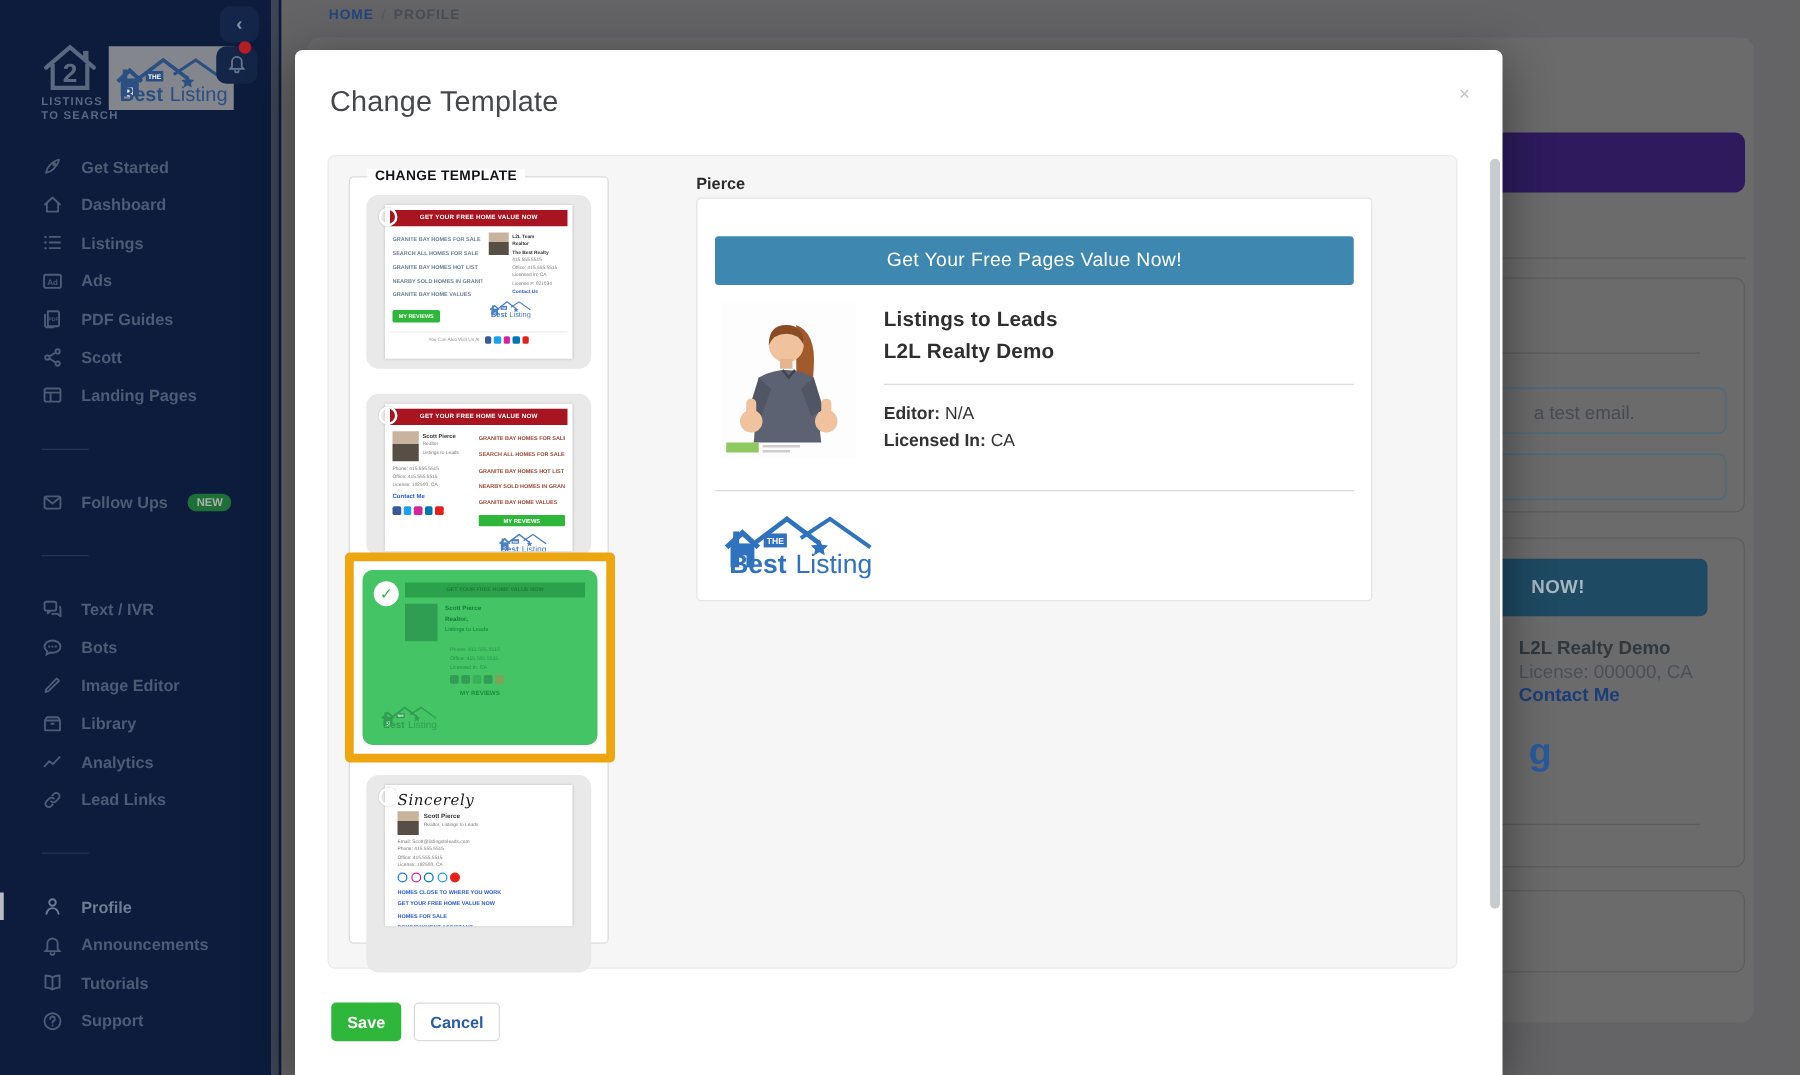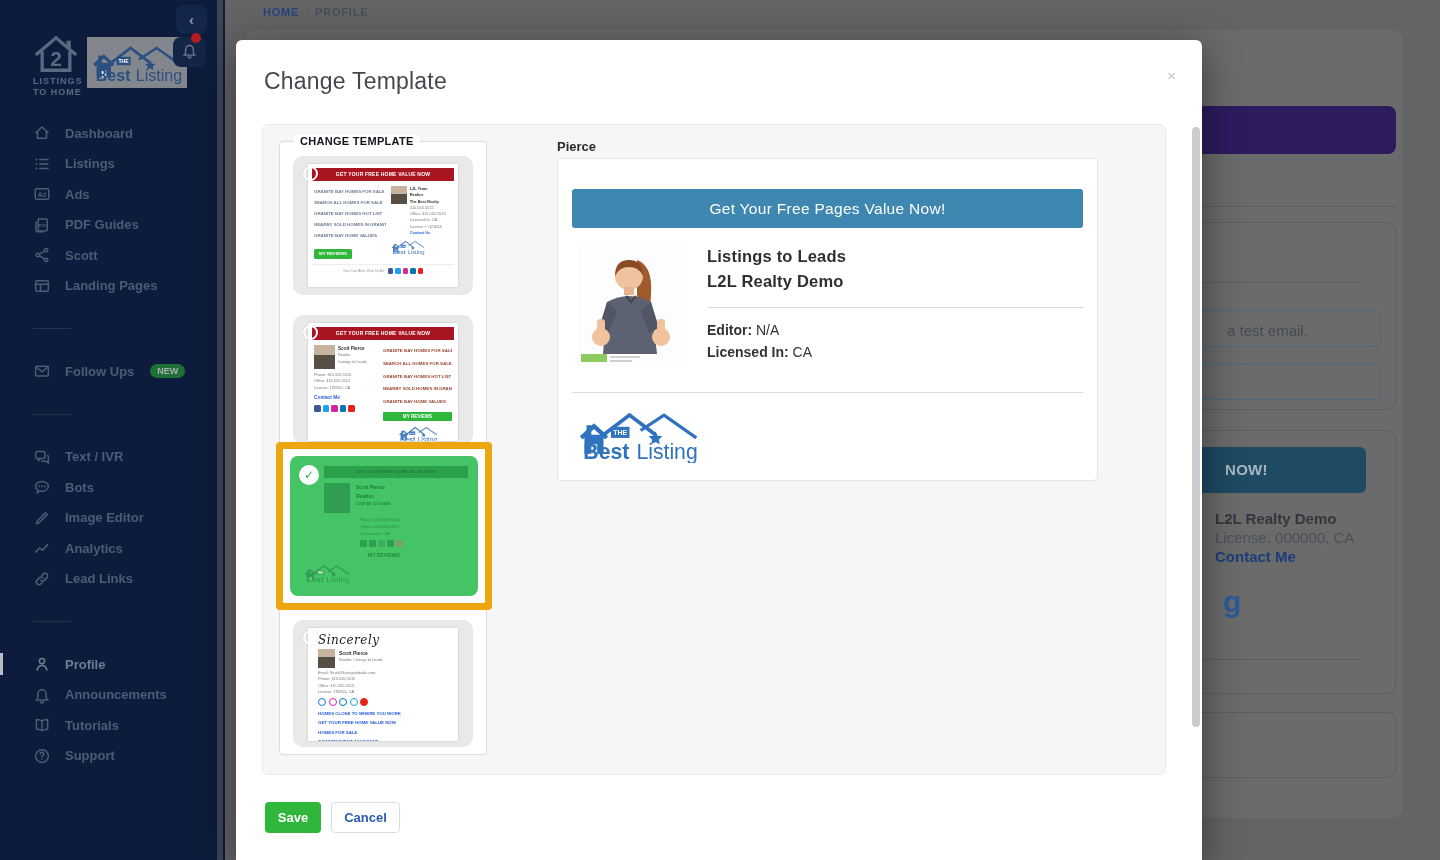--- a/index.html
+++ b/index.html
@@ -195,39 +195,46 @@
 
 <aside class="sidebar">
   <button class="collapse-btn">‹</button>
 
   <div class="logo-row">
     <svg class="l2l-logo">
         <use href="#l2l-logo"></use>
       </svg>
     <div class="brand-txt">
       <div>LISTINGS</div>
-      <div>TO HOME</div>
+      <div>TO SEARCH</div>
     </div>
     <div class="bl-img">
       <svg>
           <use href="#bl-logo"></use>
         </svg>
     </div>
     <button class="bell-btn">
       <svg viewBox="0 0 24 24" fill="none" stroke="currentColor" stroke-width="2" stroke-linecap="round">
         <path d="M6.5 16v-5.5a5.5 5.5 0 1111 0V16l2 2.5h-15z"></path>
           <path d="M10 20.5a2 2 0 004 0"></path>
       </svg>
       <span class="bell-dot"></span>
     </button>
   </div>
 
   <nav class="sb-nav">
     <div class="sb-item">
       <svg viewBox="0 0 24 24" fill="none" stroke="currentColor" stroke-width="2" stroke-linecap="round" stroke-linejoin="round">
+          <path d="M5 19c.5-3 2-6 4-8 3-3 7-5.5 10-6-.5 3-3 7-6 10-2 2-5 3.5-8 4z"></path>
+          <circle cx="14" cy="10" r="1.2"></circle>
+        </svg>
+      <span>Get Started</span>
+    </div>
+    <div class="sb-item">
+      <svg viewBox="0 0 24 24" fill="none" stroke="currentColor" stroke-width="2" stroke-linecap="round" stroke-linejoin="round">
           <path d="M4 11.5 12 4l8 7.5"></path>
           <path d="M6 10v9h12v-9"></path>
         </svg>
       <span>Dashboard</span>
     </div>
     <div class="sb-item">
       <svg viewBox="0 0 24 24" fill="none" stroke="currentColor" stroke-width="2" stroke-linecap="round">
           <path d="M9 6h11M9 12h11M9 18h11"></path>
           <path d="M4.5 6h.01M4.5 12h.01M4.5 18h.01" stroke-width="2.6"></path>
         </svg>
@@ -291,20 +298,28 @@
           <path d="M12 4.5c-4.7 0-8.5 2.9-8.5 6.5 0 2 1.2 3.8 3 5l-.8 3.5 3.6-2.2c.9.2 1.8.3 2.7.3 4.7 0 8.5-2.9 8.5-6.5S16.7 4.5 12 4.5z"></path>
           <path d="M8.5 11h.01M12 11h.01M15.5 11h.01" stroke-width="2.4"></path>
         </svg>
       <span>Bots</span>
     </div>
     <div class="sb-item">
       <svg viewBox="0 0 24 24" fill="none" stroke="currentColor" stroke-width="2" stroke-linejoin="round">
           <path d="M4.5 19.5c.3-2.5 1-3.8 2.5-4.8L16.5 5l2.5 2.5-9.7 9.5c-1 1.5-2.3 2.2-4.8 2.5z"></path>
         </svg>
       <span>Image Editor</span>
+    </div>
+    <div class="sb-item">
+      <svg viewBox="0 0 24 24" fill="none" stroke="currentColor" stroke-width="2" stroke-linejoin="round">
+          <path d="M4 8.5h16V19H4z"></path>
+          <path d="M4 8.5L6 5h12l2 3.5"></path>
+          <path d="M10 12h4"></path>
+        </svg>
+      <span>Library</span>
     </div>
     <div class="sb-item">
       <svg viewBox="0 0 24 24" fill="none" stroke="currentColor" stroke-width="2" stroke-linecap="round" stroke-linejoin="round">
           <path d="M3.5 17.5l5-5.5 4 3 7-7.5"></path>
         </svg>
       <span>Analytics</span>
     </div>
     <div class="sb-item">
       <svg viewBox="0 0 24 24" fill="none" stroke="currentColor" stroke-width="2" stroke-linecap="round">
           <path d="M10.5 13.5a3.5 3.5 0 005 0l3-3a3.5 3.5 0 00-5-5l-1.7 1.7"></path>
@@ -494,21 +509,21 @@
               <i class="g-sq" style="background:#7da05a;"></i>
             </div>
           </div>
           <div class="g-rev">MY REVIEWS</div>
           <svg style="width:46px;height:21px;margin:5px 0 0 14px;color:#2f9e52;">
               <use href="#bl-logo"></use>
             </svg>
         </div>
       </div>
 
-      <div class="thumb-card" style="top:478px;height:127px;">
+      <div class="thumb-card" style="top:478px;height:158px;">
         <span class="radio-ring"></span>
         <div class="thumb-white" style="height:113px;padding:5px 10px;">
           <div class="script">Sincerely</div>
           <div style="display:flex;gap:4px;margin-top:2px;">
             <div class="ph" style="width:17px;height:19px;flex:none;"></div>
             <div>
               <div class="agent-line b" style="font-size:5px;">Scott Pierce</div>
               <div class="agent-line">Realtor, Listings to Leads</div>
             </div>
           </div>

